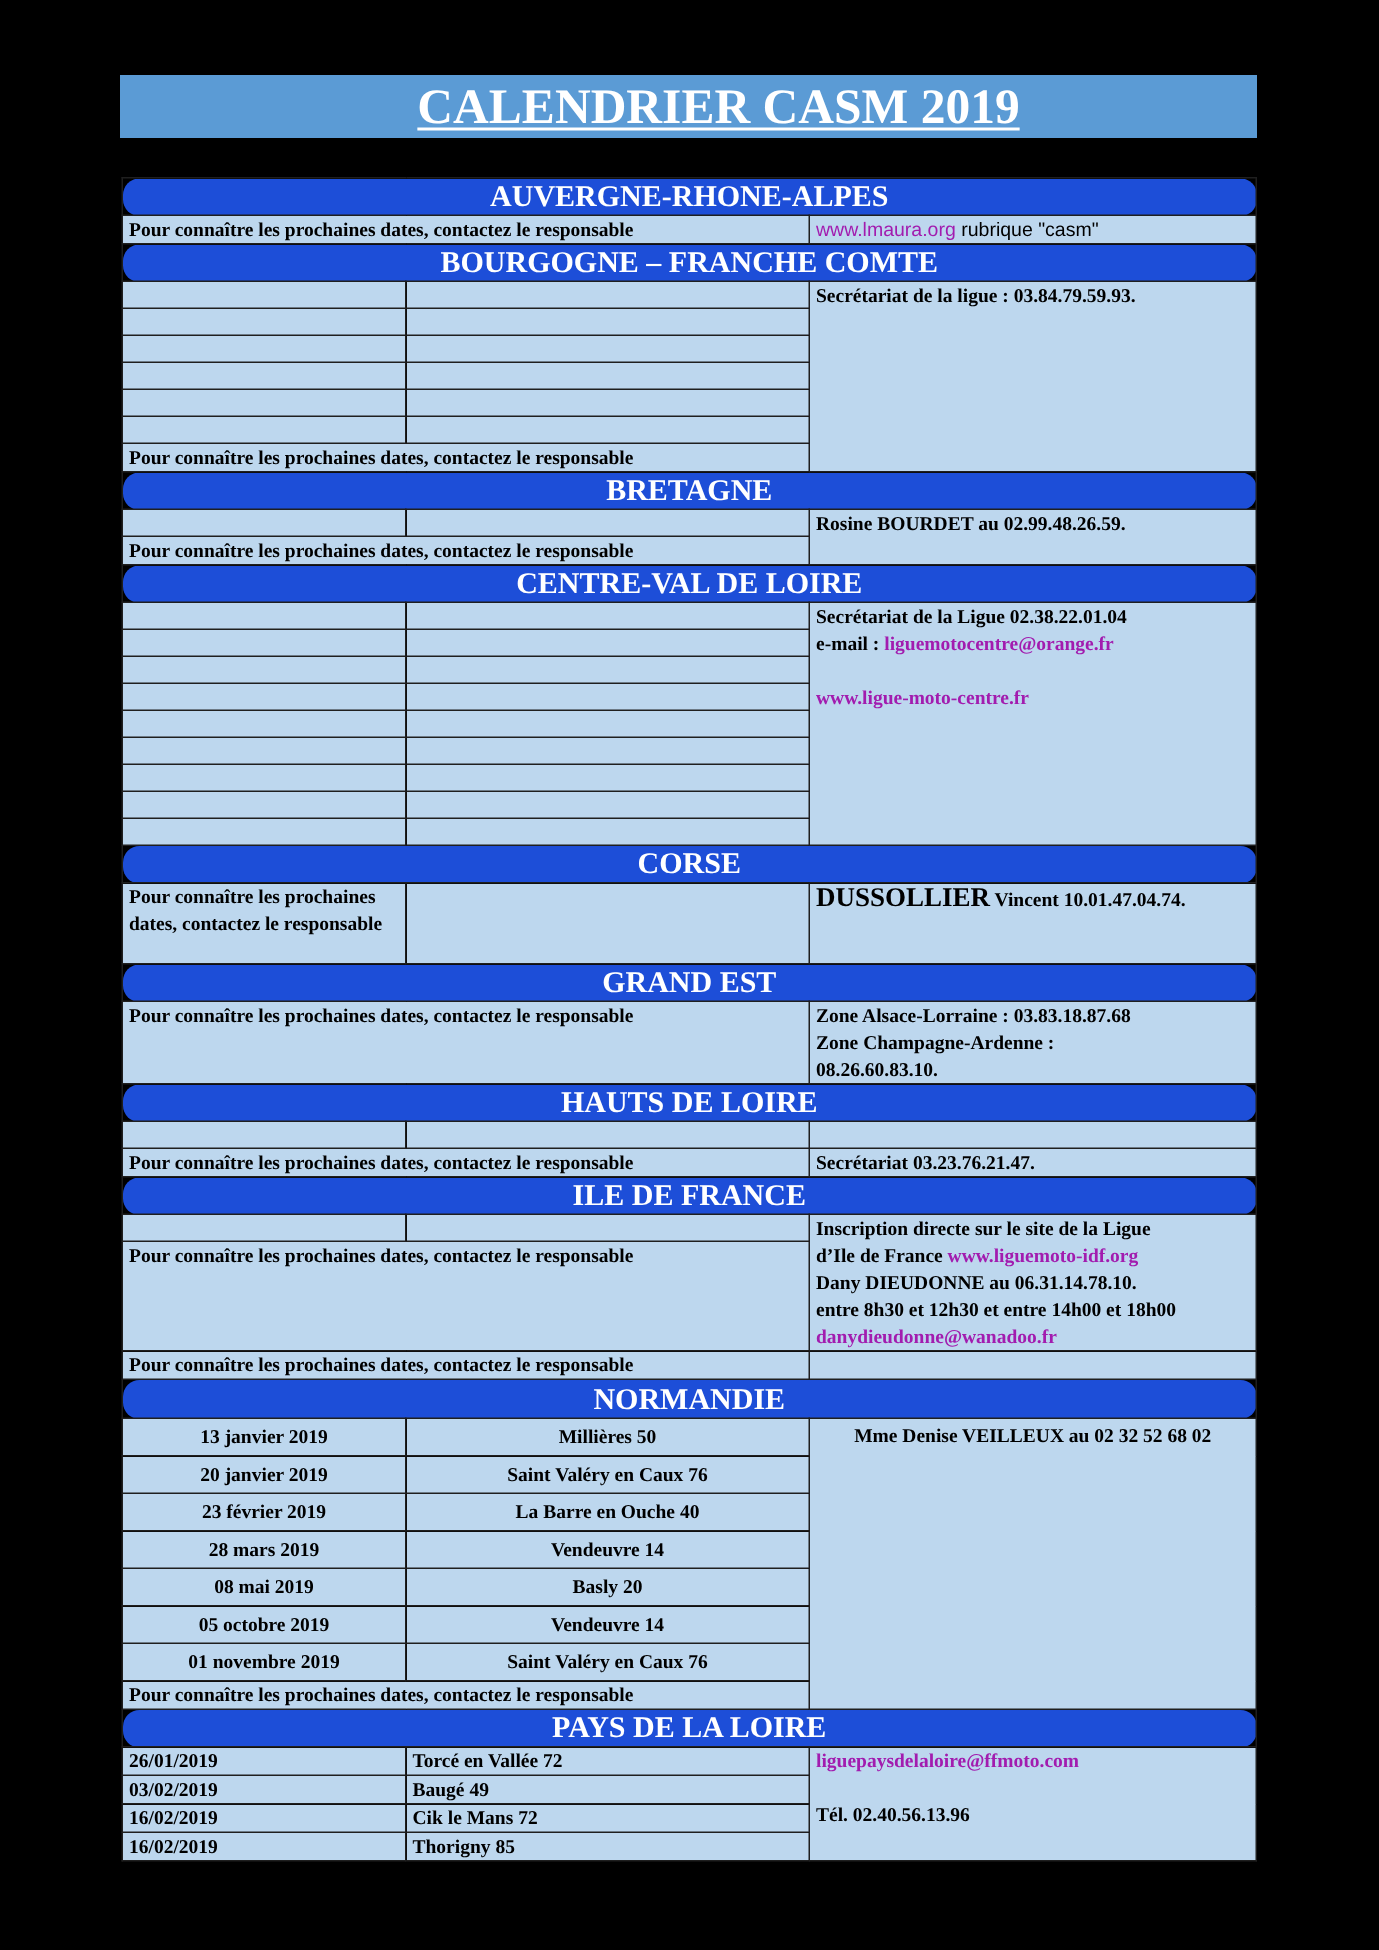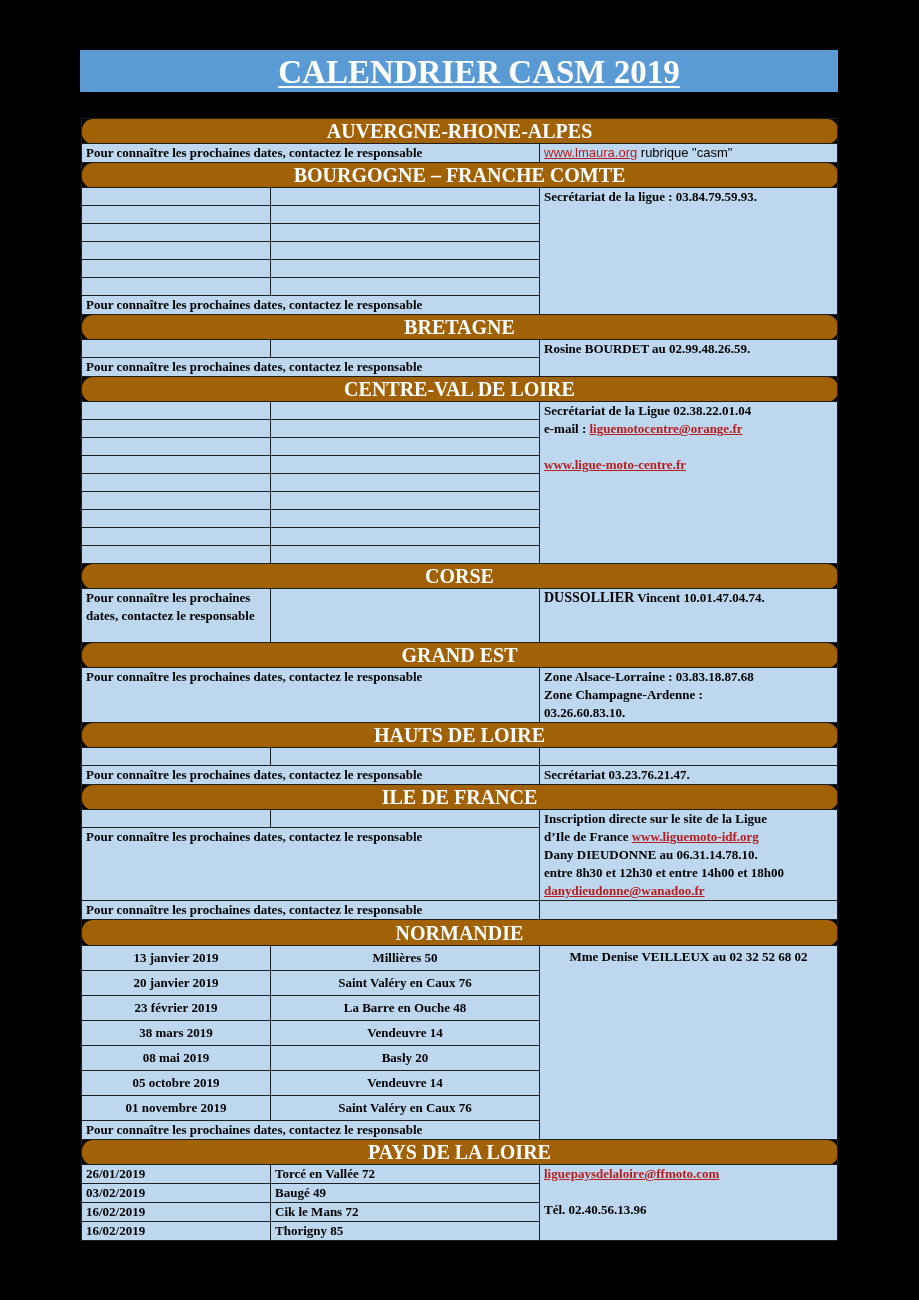--- a/index.html
+++ b/index.html
@@ -6,23 +6,23 @@
   body { width:919px; height:1300px; position:relative; overflow:hidden;
          font-family:"Liberation Serif", "DejaVu Serif", serif; }
   .title-bar { position:absolute; left:80px; top:50px; width:758px; height:42px;
                background:#5b9bd5; text-align:center; }
   .title-bar span { color:#fff; font-weight:bold; font-size:33px; line-height:44px;
                     text-decoration:underline; text-decoration-thickness:2px; text-underline-offset:3px;margin-left:40px; }
   .sheet { position:absolute; left:81px; top:118px; width:756px; }
   table { border-collapse:collapse; width:756px; table-layout:fixed; }
   td { border:1px solid #1f1f1f; background:#bdd7ee; color:#000; font-weight:bold;
        font-size:13px; padding:0 4px; vertical-align:top; line-height:18px; white-space:nowrap; overflow:hidden; }
-  td.h { background:#a16207; color:#fff; text-align:center; font-size:20px; line-height:24px; padding:0; vertical-align:middle;border-radius:11px; }
+  td.h { background:#1d4ed8; color:#fff; text-align:center; font-size:20px; line-height:24px; padding:0; vertical-align:middle;border-radius:11px; }
   td.wrap { white-space:normal; }
-  a, .link { color:#b91c1c; text-decoration:underline; }
+  a, .link { color:#a21caf; }
   .sans { font-family:"Liberation Sans", "DejaVu Sans", sans-serif; font-weight:normal; font-size:13px; }
   .n td { height:24px; line-height:24px; vertical-align:middle;text-align:center; }
   .n td.right { vertical-align:top; }
 </style>
 </head>
 <body>
 
 <div class="title-bar">
   <span>CALENDRIER CASM 2019</span>
 </div>
@@ -133,32 +133,32 @@
           <td></td>
           <td></td>
         </tr>
 
   <tr>
           <td class="h" colspan="3" style="height:24px">CORSE</td>
         </tr>
   <tr style="height:54px">
     <td class="wrap">Pour connaître les prochaines dates, contactez le responsable</td>
     <td></td>
-    <td><span style="font-size:14px">DUSSOLLIER</span><span> Vincent 10.01.47.04.74.</span></td>
+    <td><span style="font-size:18px">DUSSOLLIER</span><span> Vincent 10.01.47.04.74.</span></td>
   </tr>
 
   <tr>
           <td class="h" colspan="3" style="height:24px">GRAND EST</td>
         </tr>
   <tr style="height:55px">
     <td colspan="2">Pour connaître les prochaines dates, contactez le responsable</td>
     <td>
       <div>Zone Alsace-Lorraine : 03.83.18.87.68</div>
       <div>Zone Champagne-Ardenne :</div>
-      <div>03.26.60.83.10.</div>
+      <div>08.26.60.83.10.</div>
     </td>
   </tr>
 
   <tr>
           <td class="h" colspan="3" style="height:24px">HAUTS DE LOIRE</td>
         </tr>
   <tr style="height:18px">
           <td></td>
           <td></td>
           <td></td>
@@ -197,24 +197,24 @@
           <td>13 janvier 2019</td>
           <td>Millières 50</td>
     <td class="right" rowspan="8" style="line-height:22px">Mme Denise VEILLEUX au 02 32 52 68 02</td>
         </tr>
   <tr class="n">
           <td>20 janvier 2019</td>
           <td>Saint Valéry en Caux 76</td>
         </tr>
   <tr class="n">
           <td>23 février 2019</td>
-          <td>La Barre en Ouche 48</td>
-        </tr>
-  <tr class="n">
-          <td>38 mars 2019</td>
+          <td>La Barre en Ouche 40</td>
+        </tr>
+  <tr class="n">
+          <td>28 mars 2019</td>
           <td>Vendeuvre 14</td>
         </tr>
   <tr class="n">
           <td>08 mai 2019</td>
           <td>Basly 20</td>
         </tr>
   <tr class="n">
           <td>05 octobre 2019</td>
           <td>Vendeuvre 14</td>
         </tr>

